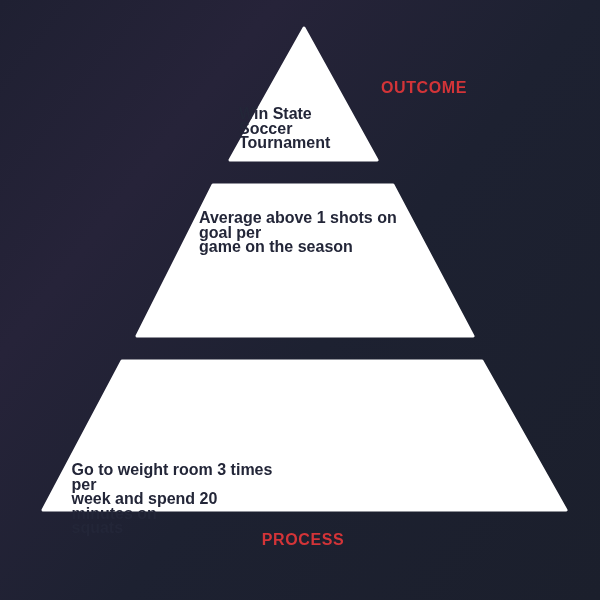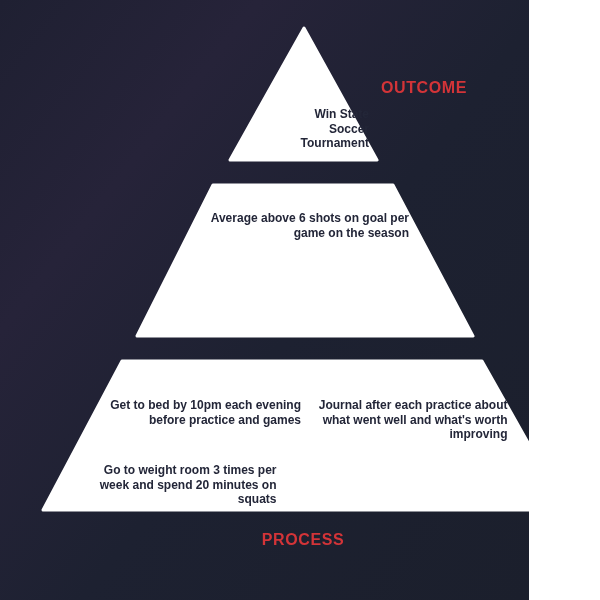--- a/index.html
+++ b/index.html
@@ -6,21 +6,21 @@
 
   body {
     width: 600px;
     height: 600px;
     overflow: hidden;
     font-family: "Liberation Sans", sans-serif;
   }
 
   .stage {
     position: relative;
-    width: 529px;
+    width: 600px;
     height: 600px;
     background:
       linear-gradient(128deg,
         #1f2032 0%,
         #262339 26%,
         #1d2131 55%,
         #1b1f2c 100%);
   }
 
   .pyramid-svg {
@@ -39,24 +39,24 @@
     font-weight: 700;
     letter-spacing: 0.6px;
     white-space: nowrap;
     line-height: 18px;
   }
 
   .shape-text {
     position: absolute;
     transform: translateX(-50%);
     color: #232638;
-    font-size: 12px;
+    font-size: 16px;
     font-weight: 600;
     line-height: 14.5px;
-    text-align: right;
+    text-align: left;
     white-space: pre-line;
   }
 
   .label-outcome     { left: 424px; top: 79px;  }
   .label-performance { left: 103px; top: 240px; }
   .label-process     { left: 303px; top: 531px; }
 
   .txt-outcome       { left: 304px; top: 107px; width: 130px; }
   .txt-perf-1        { left: 304px; top: 211px; width: 210px; }
   .txt-perf-2        { left: 304px; top: 279px; width: 200px; }
@@ -78,29 +78,24 @@
 
   <div class="tier-label label-outcome">OUTCOME</div>
 
 
   <div class="tier-label label-process">PROCESS</div>
 
   <div class="shape-text txt-outcome">Win State
 Soccer
 Tournament</div>
 
-  <div class="shape-text txt-perf-1">Average above 6 shots on goal per
+  <div class="shape-text txt-perf-1">Average above 1 shots on goal per
 game on the season</div>
 
 
-  <div class="shape-text txt-proc-1">Get to bed by 10pm each evening
-before practice and games</div>
 
-  <div class="shape-text txt-proc-2">Journal after each practice about
-what went well and what's worth
-improving</div>
 
   <div class="shape-text txt-proc-3">Go to weight room 3 times per
 week and spend 20 minutes on
 squats</div>
 
 
 </div>
 
 </body></html>

